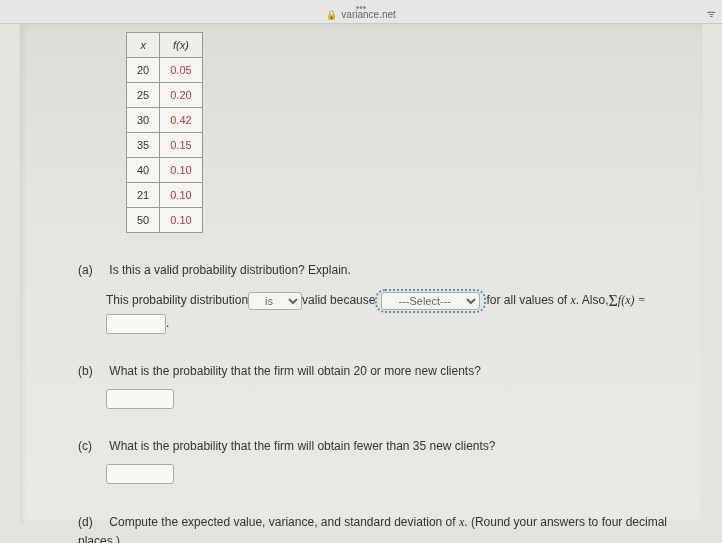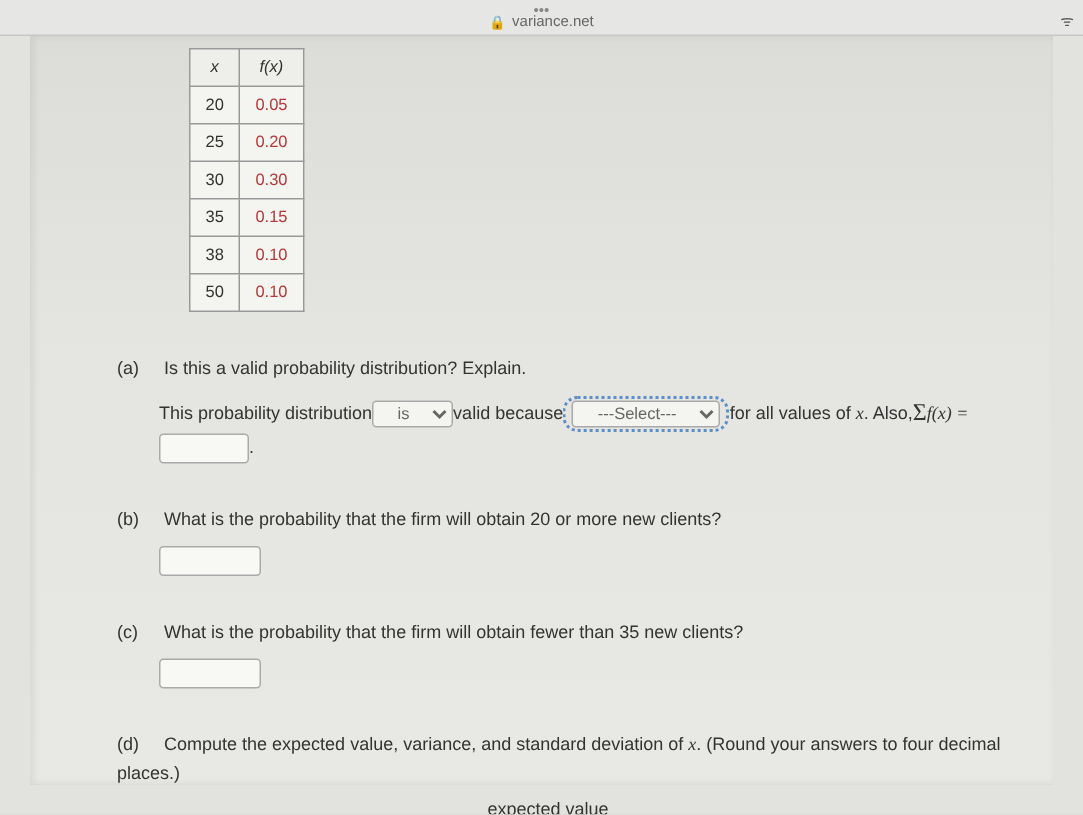--- a/index.html
+++ b/index.html
@@ -141,28 +141,32 @@
       <tr>
             <td>20</td>
             <td class="fx-val">0.05</td>
           </tr>
       <tr>
             <td>25</td>
             <td class="fx-val">0.20</td>
           </tr>
       <tr>
             <td>30</td>
-            <td class="fx-val">0.30</td>
+            <td class="fx-val">0.42</td>
           </tr>
       <tr>
             <td>35</td>
             <td class="fx-val">0.15</td>
           </tr>
       <tr>
-            <td>38</td>
+            <td>40</td>
+            <td class="fx-val">0.10</td>
+          </tr>
+      <tr>
+            <td>21</td>
             <td class="fx-val">0.10</td>
           </tr>
       <tr>
             <td>50</td>
             <td class="fx-val">0.10</td>
           </tr>
     </tbody>
       </table>
 
     <div class="question">

